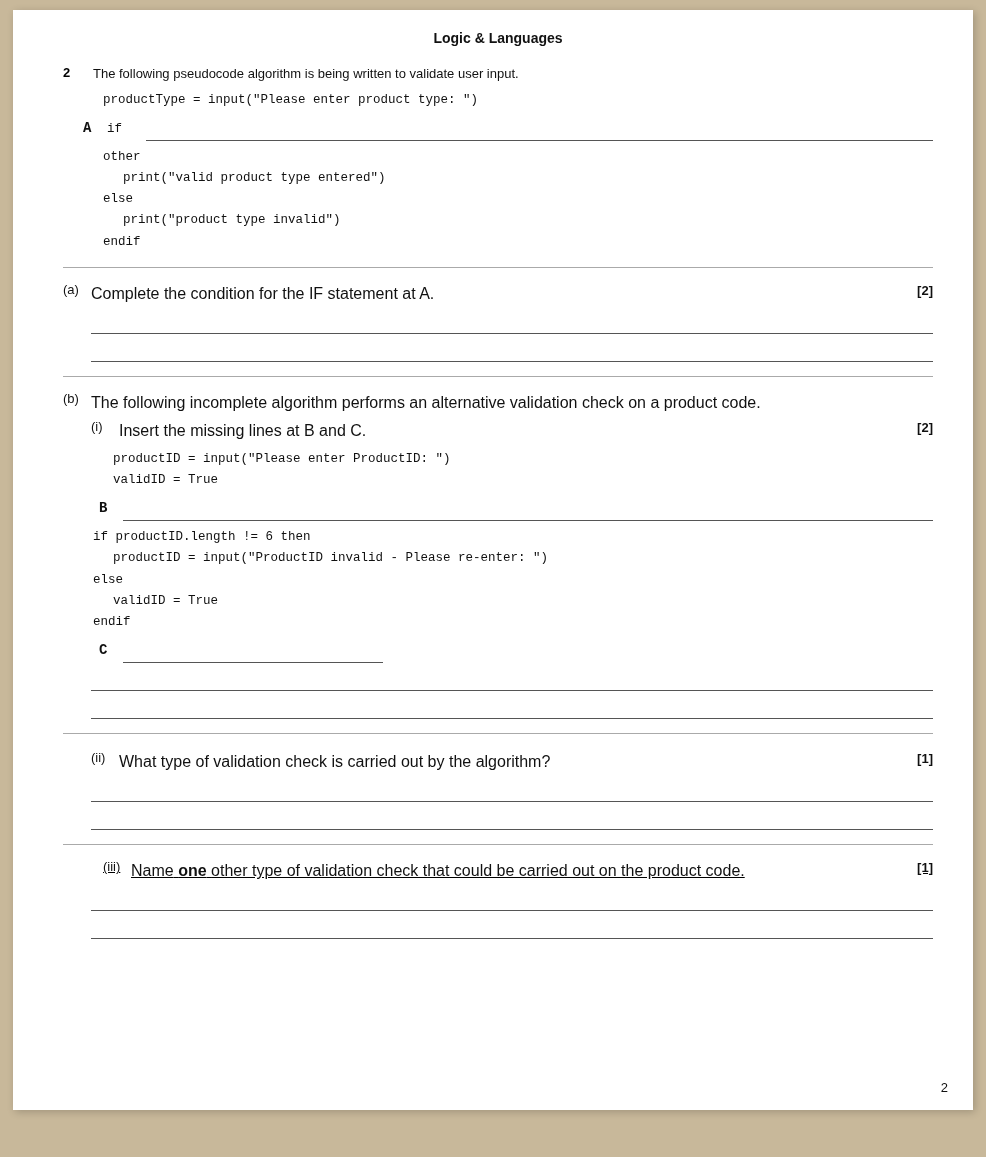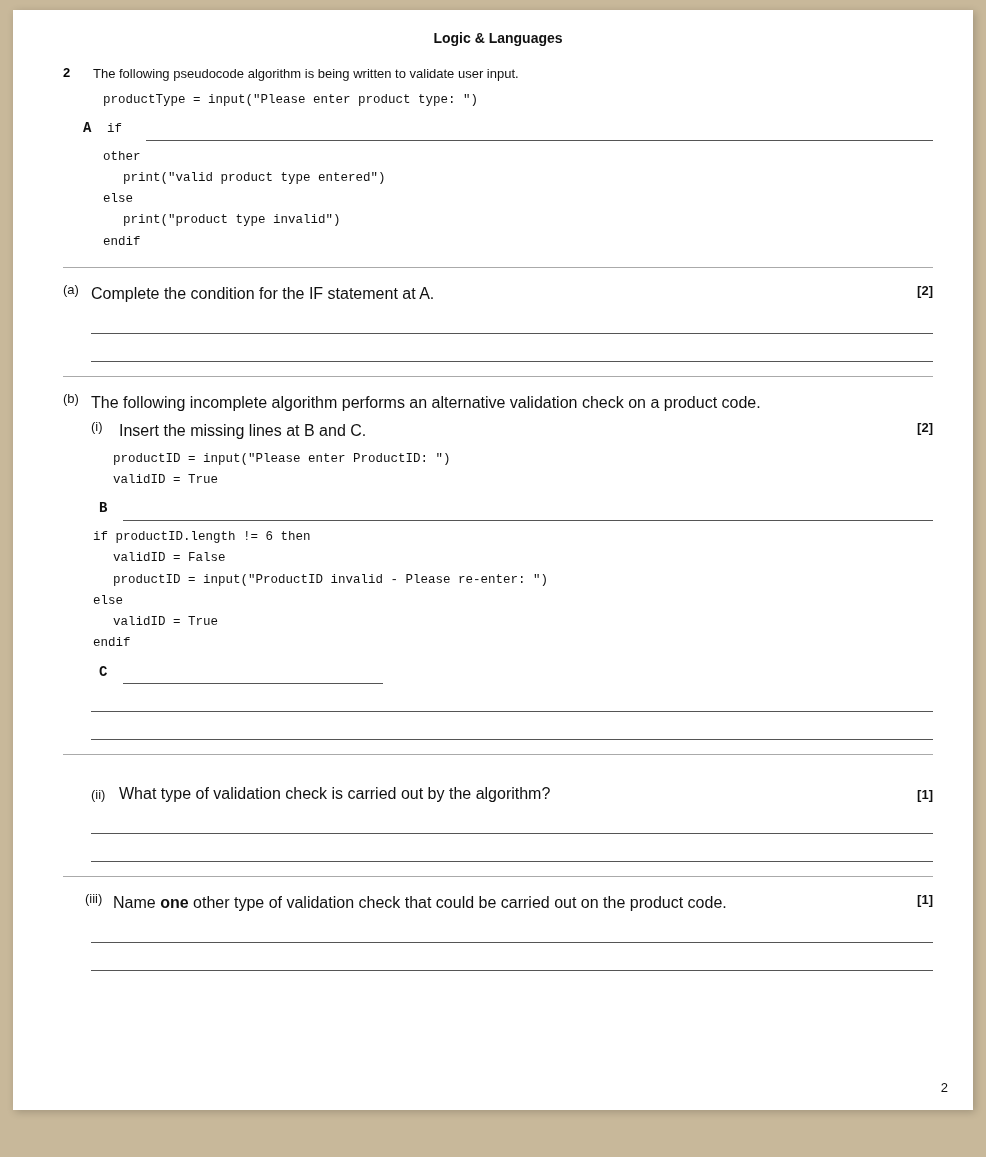--- a/index.html
+++ b/index.html
@@ -247,58 +247,57 @@
 
   <div class="pseudocode-block" style="margin-left:36px;">
     <div class="code-line-with-label">
       <span class="code-label label-B">B</span>
       <span class="code-line-blank"></span>
     </div>
   </div>
 
   <div class="pseudocode-block" style="margin-left:30px;">
     <div>if productID.length != 6 then</div>
-    <div class="indent1">validID = False</div>
     <div class="indent1">productID = input("ProductID invalid - Please re-enter: ")</div>
     <div>else</div>
     <div class="indent1">validID = True</div>
     <div>endif</div>
   </div>
 
   <div class="pseudocode-block" style="margin-left:36px;">
     <div class="code-line-with-label">
       <span class="code-label label-C">C</span>
       <span class="code-line-blank" style="max-width:260px;"></span>
     </div>
   </div>
 
   <div class="answer-lines-block answer-area">
     <span class="answer-line"></span>
     <span class="answer-line"></span>
   </div>
 
   <hr class="section-divider">
 
-  <div class="sub-part" style="margin-left:28px; margin-top:27px;align-items:center;">
+  <div class="sub-part" style="margin-left:28px; margin-top:16px;">
     <div class="sub-part-label">
       <span>(ii)</span>
     </div>
     <div class="sub-part-body">
       <span>What type of validation check is carried out by the algorithm?</span>
     </div>
     <div class="q-marks marks-bracket">[1]</div>
   </div>
   <div class="answer-lines-block answer-area">
     <span class="answer-line"></span>
     <span class="answer-line"></span>
   </div>
 
   <hr class="section-divider">
 
-  <div class="sub-part" style="margin-left:22px; margin-top:10px;">
+  <div class="sub-part" style="margin-left:40px; margin-top:10px;text-decoration:underline;">
     <div class="sub-part-label">
       <span>(iii)</span>
     </div>
     <div class="sub-part-body">
       <span>Name</span>
       <strong> <span>one</span> </strong>
       <span>other type of validation check that could be carried out on the product code.</span>
     </div>
     <div class="q-marks marks-bracket">[1]</div>
   </div>

